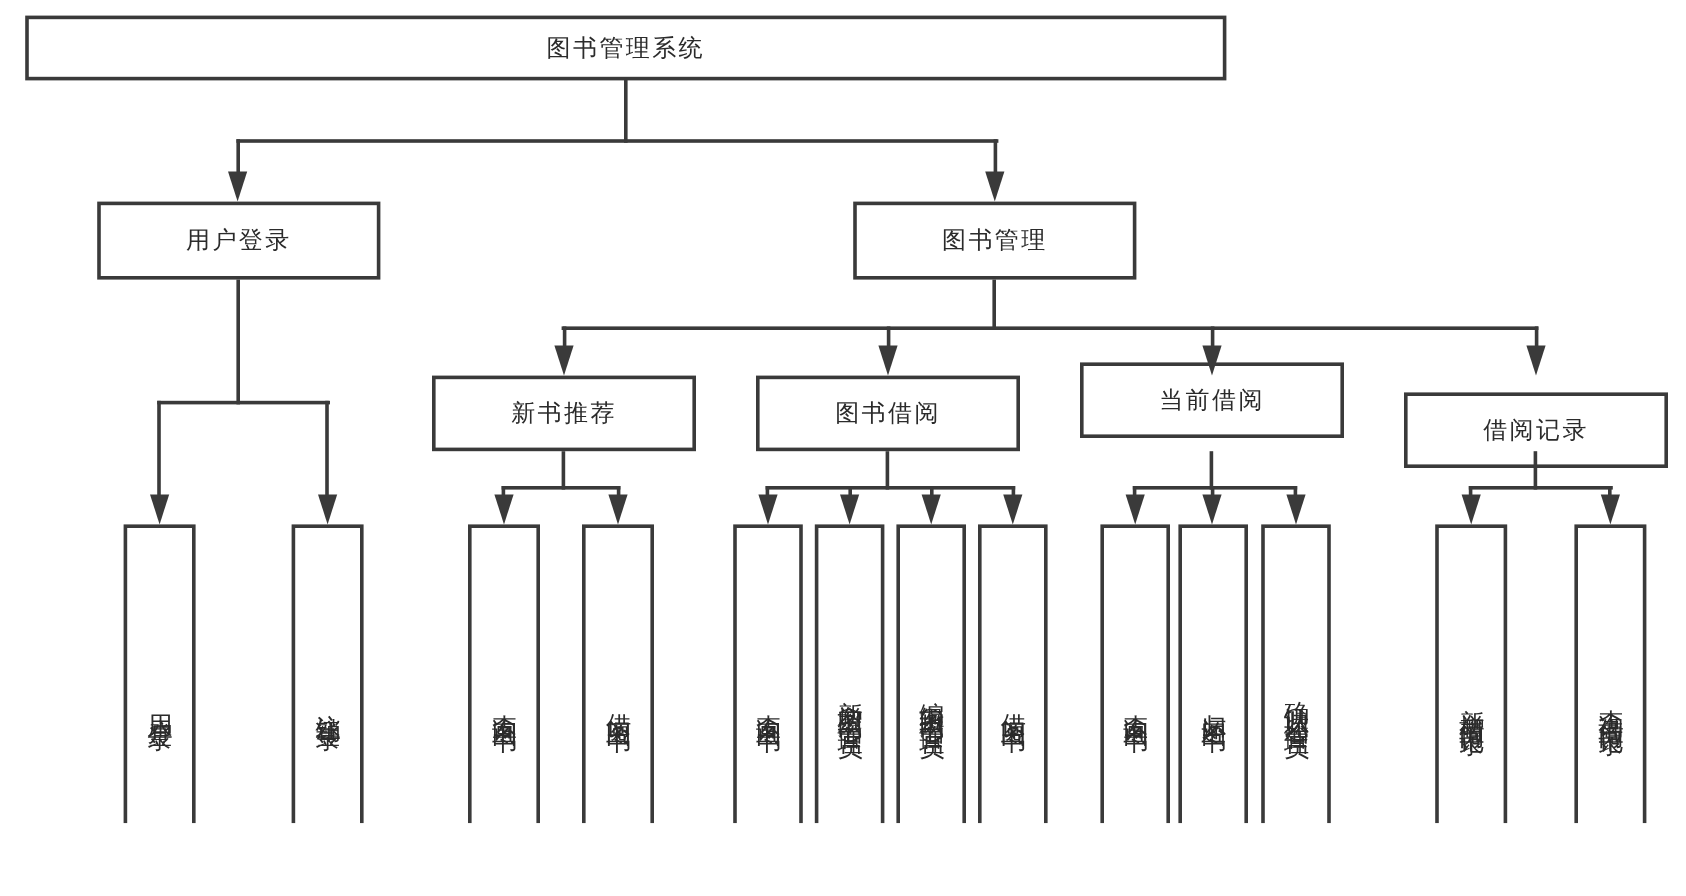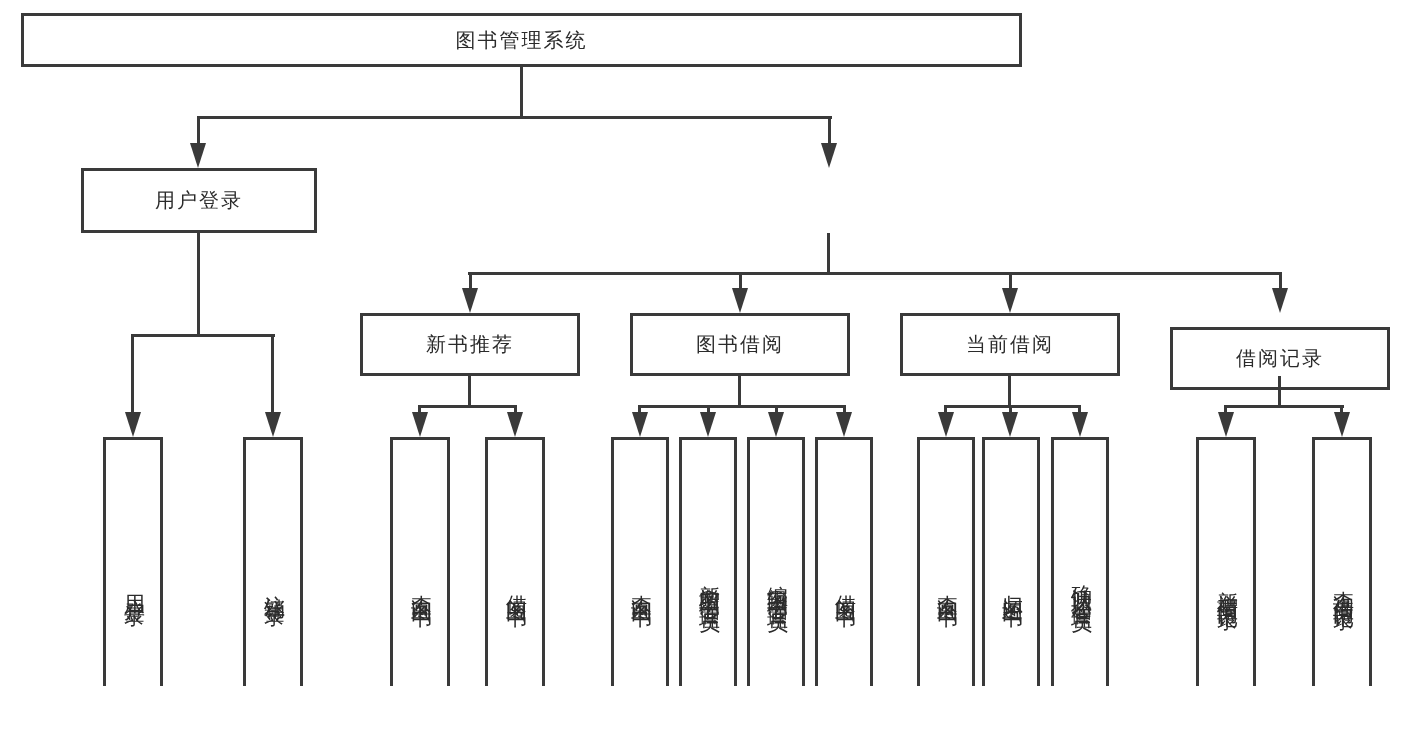--- a/index.html
+++ b/index.html
@@ -7,21 +7,21 @@
     --text:#2b2b2b;
     --wm:#9a9a9a;
   }
   html,body{margin:0;padding:0;background:#ffffff;}
   .stage{
     position:relative;
     width:1405px;
     height:686px;
     background:#ffffff;
     overflow:hidden;
-    font-family:Liberation Mono, monospace;
+    font-family:Liberation Sans, sans-serif;
   }
   .node{
     position:absolute;
     box-sizing:border-box;
     border:3px solid var(--line);
     background:#ffffff;
     color:var(--text);
     display:flex;
     align-items:center;
     justify-content:center;
@@ -57,24 +57,25 @@
   }
 </style>
 </head>
 <body>
 
 <div class="stage">
 
   <div class="node" style="left:21px;top:13px;width:1001px;height:54px">图书管理系统</div>
 
   <div class="node" style="left:81px;top:168px;width:236px;height:65px">用户登录</div>
+  <div class="node" style="left:711px;top:168px;width:236px;height:65px">图书管理</div>
 
   <div class="node" style="left:630px;top:313px;width:220px;height:63px">图书借阅</div>
   <div class="node" style="left:360px;top:313px;width:220px;height:63px">新书推荐</div>
-  <div class="node" style="left:900px;top:313px;width:220px;height:63px">当前借阅</div>
+  <div class="node" style="left:900px;top:302px;width:220px;height:63px">当前借阅</div>
   <div class="node" style="left:1170px;top:327px;width:220px;height:63px">借阅记录</div>
 
   <div class="node leaf" style="left:103px;top:437px;width:60px;height:298px">用户登录</div>
   <div class="node leaf" style="left:243px;top:437px;width:60px;height:298px">注销登录</div>
 
   <div class="node leaf" style="left:390px;top:437px;width:60px;height:298px">查询图书</div>
   <div class="node leaf" style="left:485px;top:437px;width:60px;height:298px">借阅图书</div>
 
   <div class="node leaf" style="left:611px;top:437px;width:58px;height:298px">查询图书</div>
   <div class="node leaf" style="left:679px;top:437px;width:58px;height:298px">新增图书（管理员）</div>

